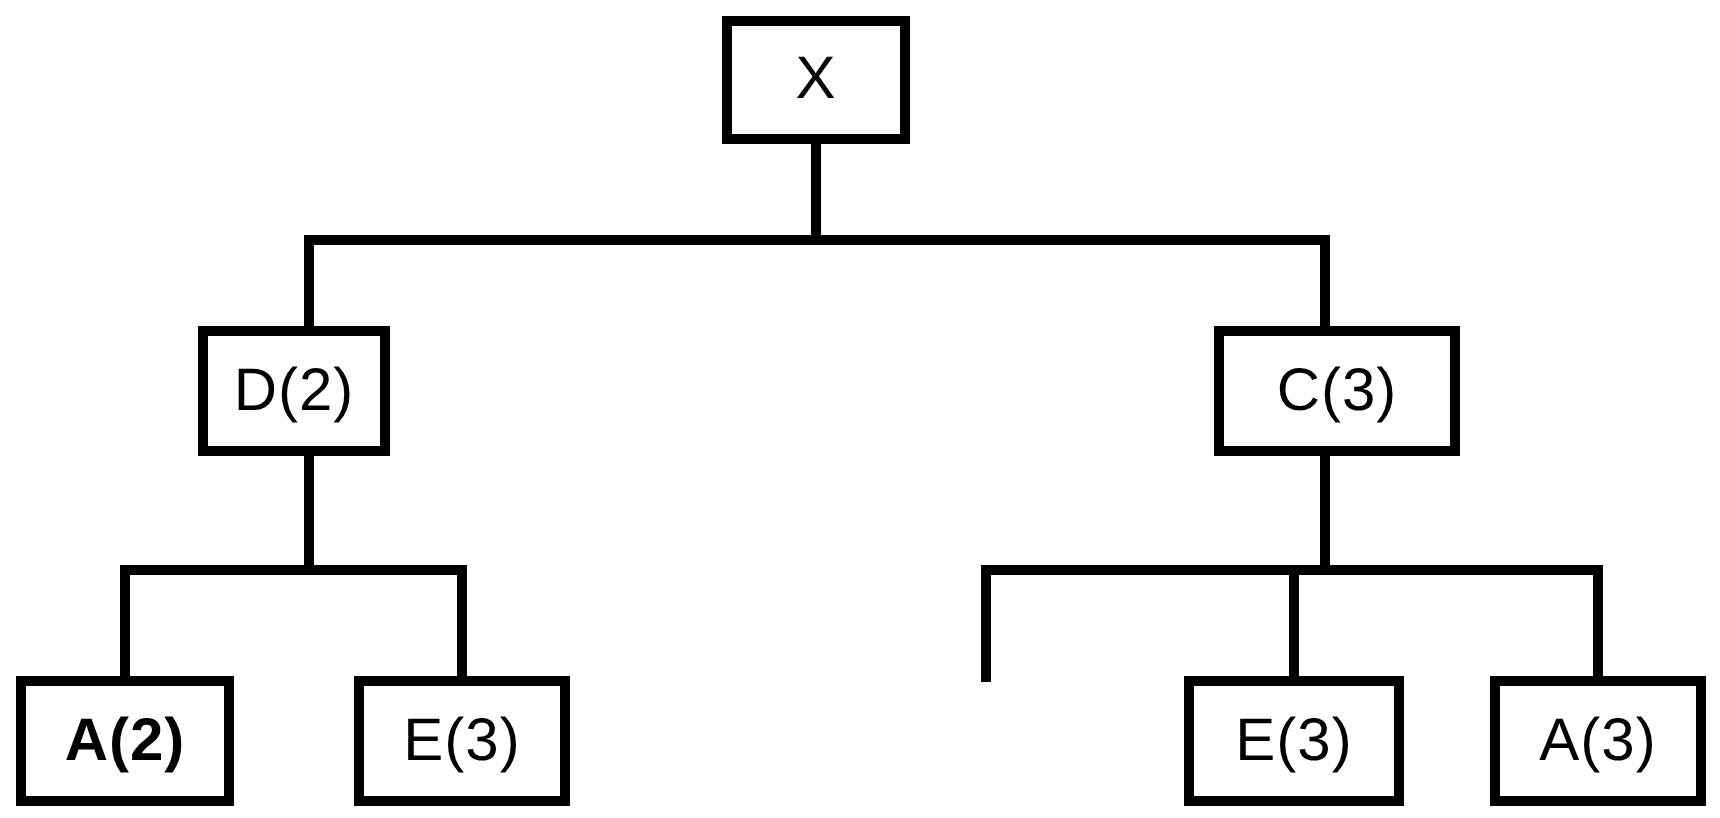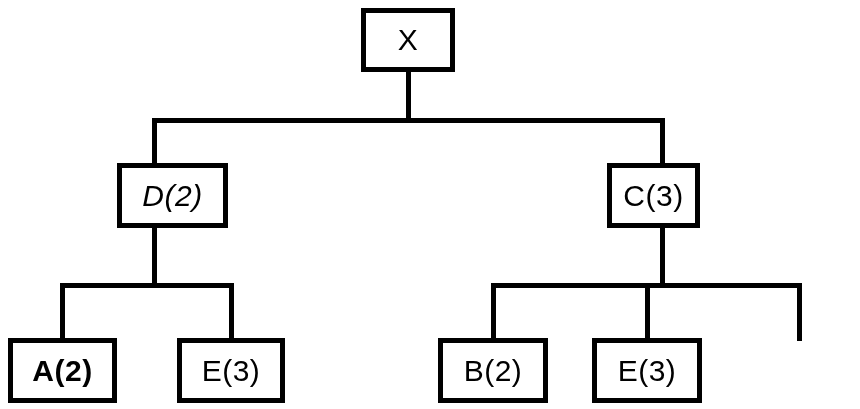--- a/index.html
+++ b/index.html
@@ -49,26 +49,26 @@
       <path d="M154.5 226 L154.5 285 L62.5 285 L62.5 341"></path>
       <path d="M154.5 226 L154.5 285 L231 285 L231 341"></path>
       <path d="M662.5 226 L662.5 285 L493 285 L493 341"></path>
       <path d="M662.5 226 L662.5 285 L647 285 L647 341"></path>
       <path d="M662.5 226 L662.5 285 L799 285 L799 341"></path>
     </g>
   </svg>
 
   <div class="node" style="left:361px; top:8px; width:94px; height:64px;">X</div>
 
-  <div class="node" style="left:117px; top:163px; width:111px; height:65px;font-style:italic;">D(2)</div>
+  <div class="node" style="left:99px; top:163px; width:96px; height:65px;">D(2)</div>
 
-  <div class="node" style="left:607px; top:163px; width:93px; height:65px;">C(3)</div>
+  <div class="node" style="left:607px; top:163px; width:123px; height:65px;">C(3)</div>
 
   <div class="node" style="left:8px; top:338px; width:109px; height:65px;font-weight:bold;">A(2)</div>
 
   <div class="node" style="left:177px; top:338px; width:108px; height:65px;">E(3)</div>
 
-  <div class="node" style="left:438px; top:338px; width:110px; height:65px;">B(2)</div>
 
   <div class="node" style="left:592px; top:338px; width:110px; height:65px;">E(3)</div>
 
+  <div class="node" style="left:745px; top:338px; width:108px; height:65px;">A(3)</div>
 
 </div>
 
 </body></html>

